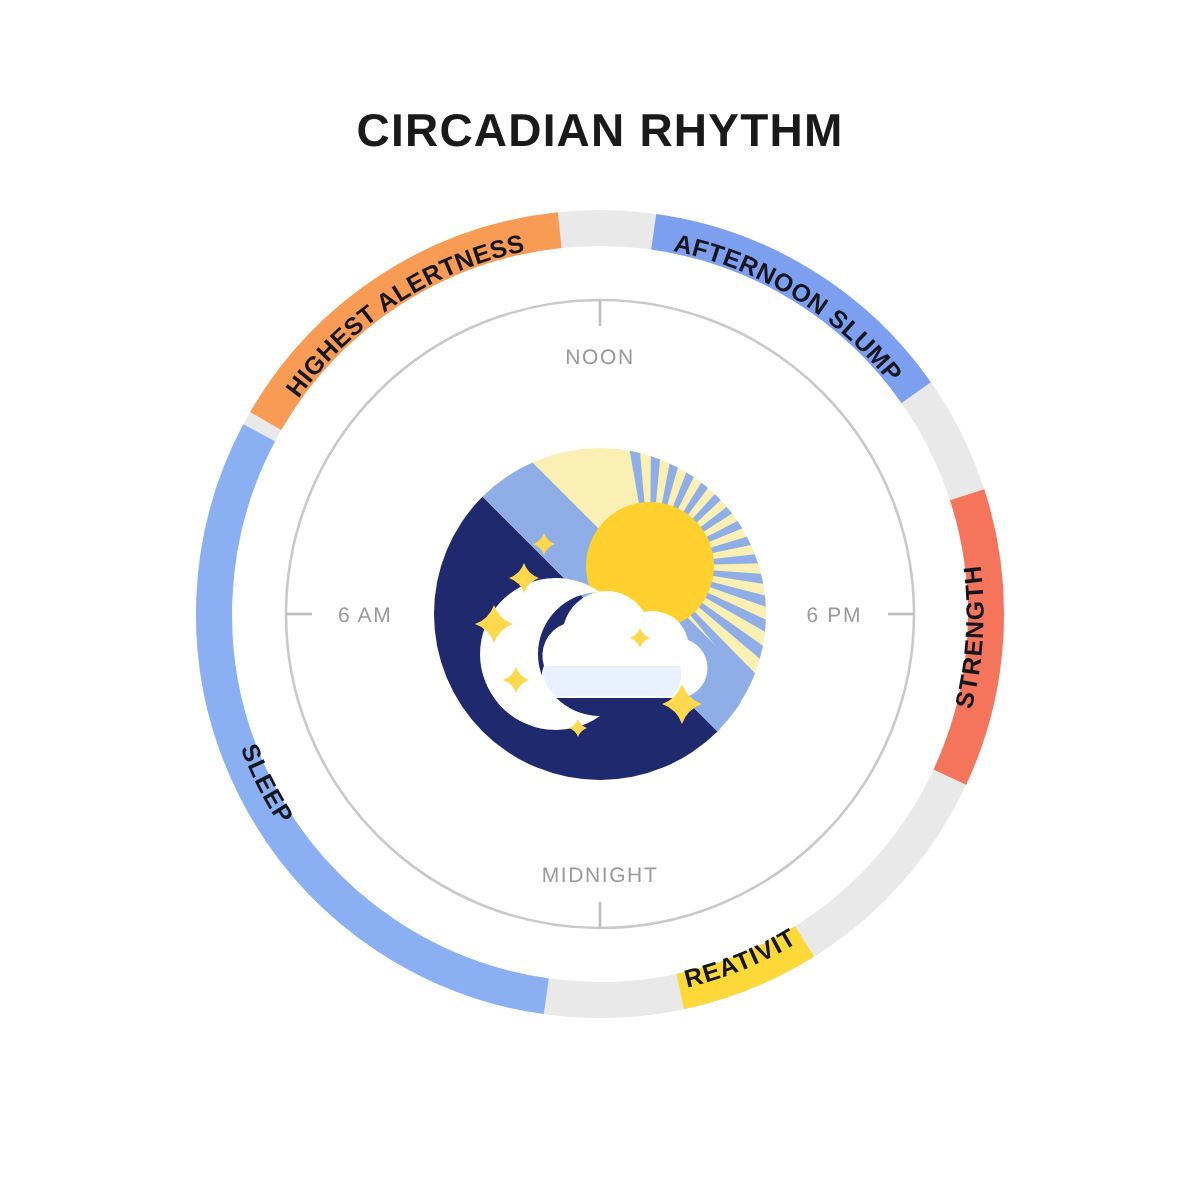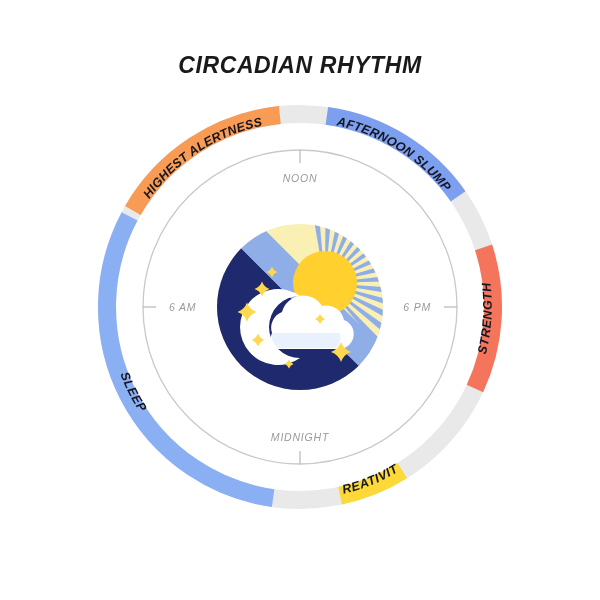--- a/index.html
+++ b/index.html
@@ -2,21 +2,21 @@
 <html><head>
 <meta charset="utf-8">
 <style>
   html,body{margin:0;padding:0;}
   body{
     width:600px;height:600px;
     background:#ffffff;
     font-family:"Liberation Sans", sans-serif;
     overflow:hidden;
   }
-  #stage{position:relative;width:600px;height:600px;font-style:italic;}
+  #stage{position:relative;width:600px;height:600px;}
 
   .title{
     position:absolute;
     top:52px;left:0;width:600px;
     text-align:center;
     font-size:23px;
     font-weight:bold;
     letter-spacing:0.6px;
     color:#1a1a1a;
   }

